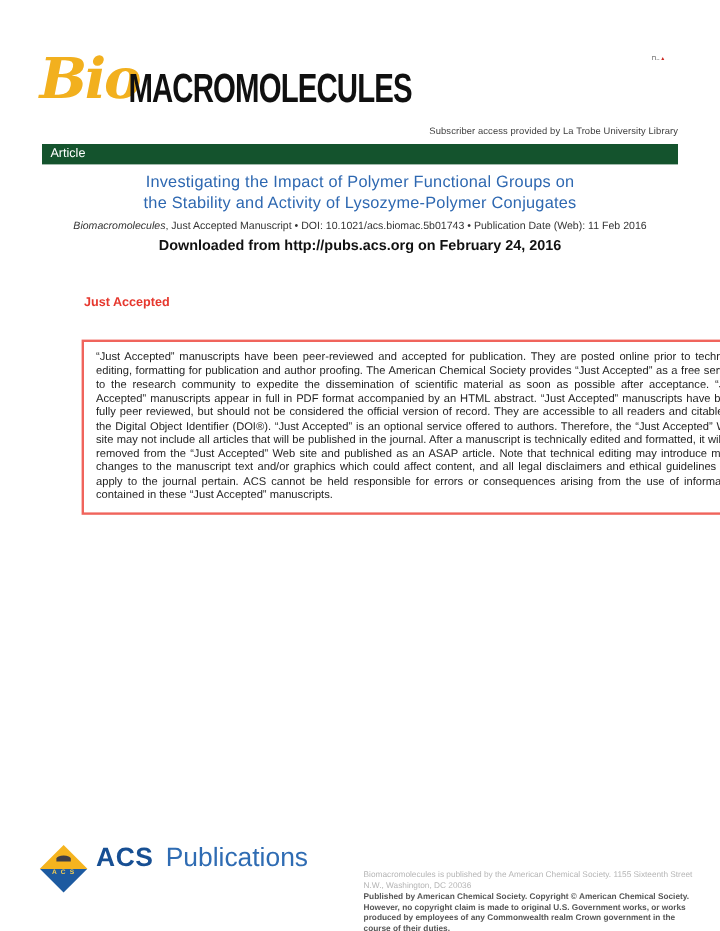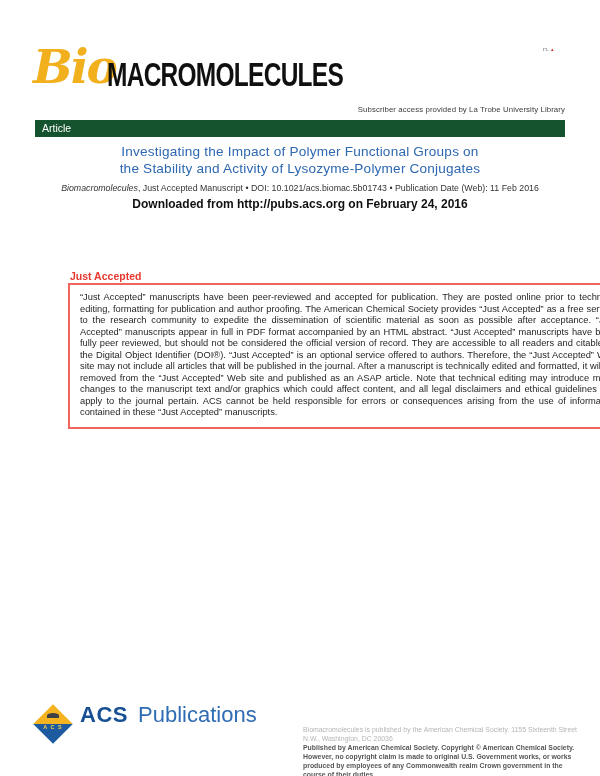--- a/index.html
+++ b/index.html
@@ -42,21 +42,21 @@
   
   .head-block { position:absolute; left:35px; top:131px; width:530px; text-align:center; }
   .paper-title { font-size:13.6px; font-weight:normal; color:#2e68b1; line-height:16.5px; letter-spacing:0.2px; }
   .authors { margin-top:5px; font-size:10.2px; color:#222222; line-height:12.6px; letter-spacing:0.2px; }
   .citation { margin-top:6px; font-size:8.8px; color:#333333; }
   .citation .it { font-style:italic; }
   .citation .bd { font-weight:normal; }
   .downloaded { margin-top:4px; font-size:12px; font-weight:bold; color:#111111; }
 
   
-  .ja-heading { position:absolute; left:70px; top:257px; font-size:10.5px; font-weight:bold; color:#e6382e;text-align:right; }
+  .ja-heading { position:absolute; left:70px; top:233px; font-size:10.5px; font-weight:bold; color:#e6382e;text-align:right; }
   .ja-box {
     position:absolute; left:68px; top:270px; width:560px; box-sizing:border-box;
     border:2px solid #f0645c; padding:7px 10px 8px 10px;
     font-size:9.3px; line-height:11.5px; color:#1f1f1f; text-align:justify;
   }
 
   
   .footer-brand { position:absolute; left:33px; top:691px; display:flex; align-items:flex-start; }
   .acs-diamond { position:relative; width:40px; height:40px; flex:0 0 auto; }
   .acs-diamond .shape {

